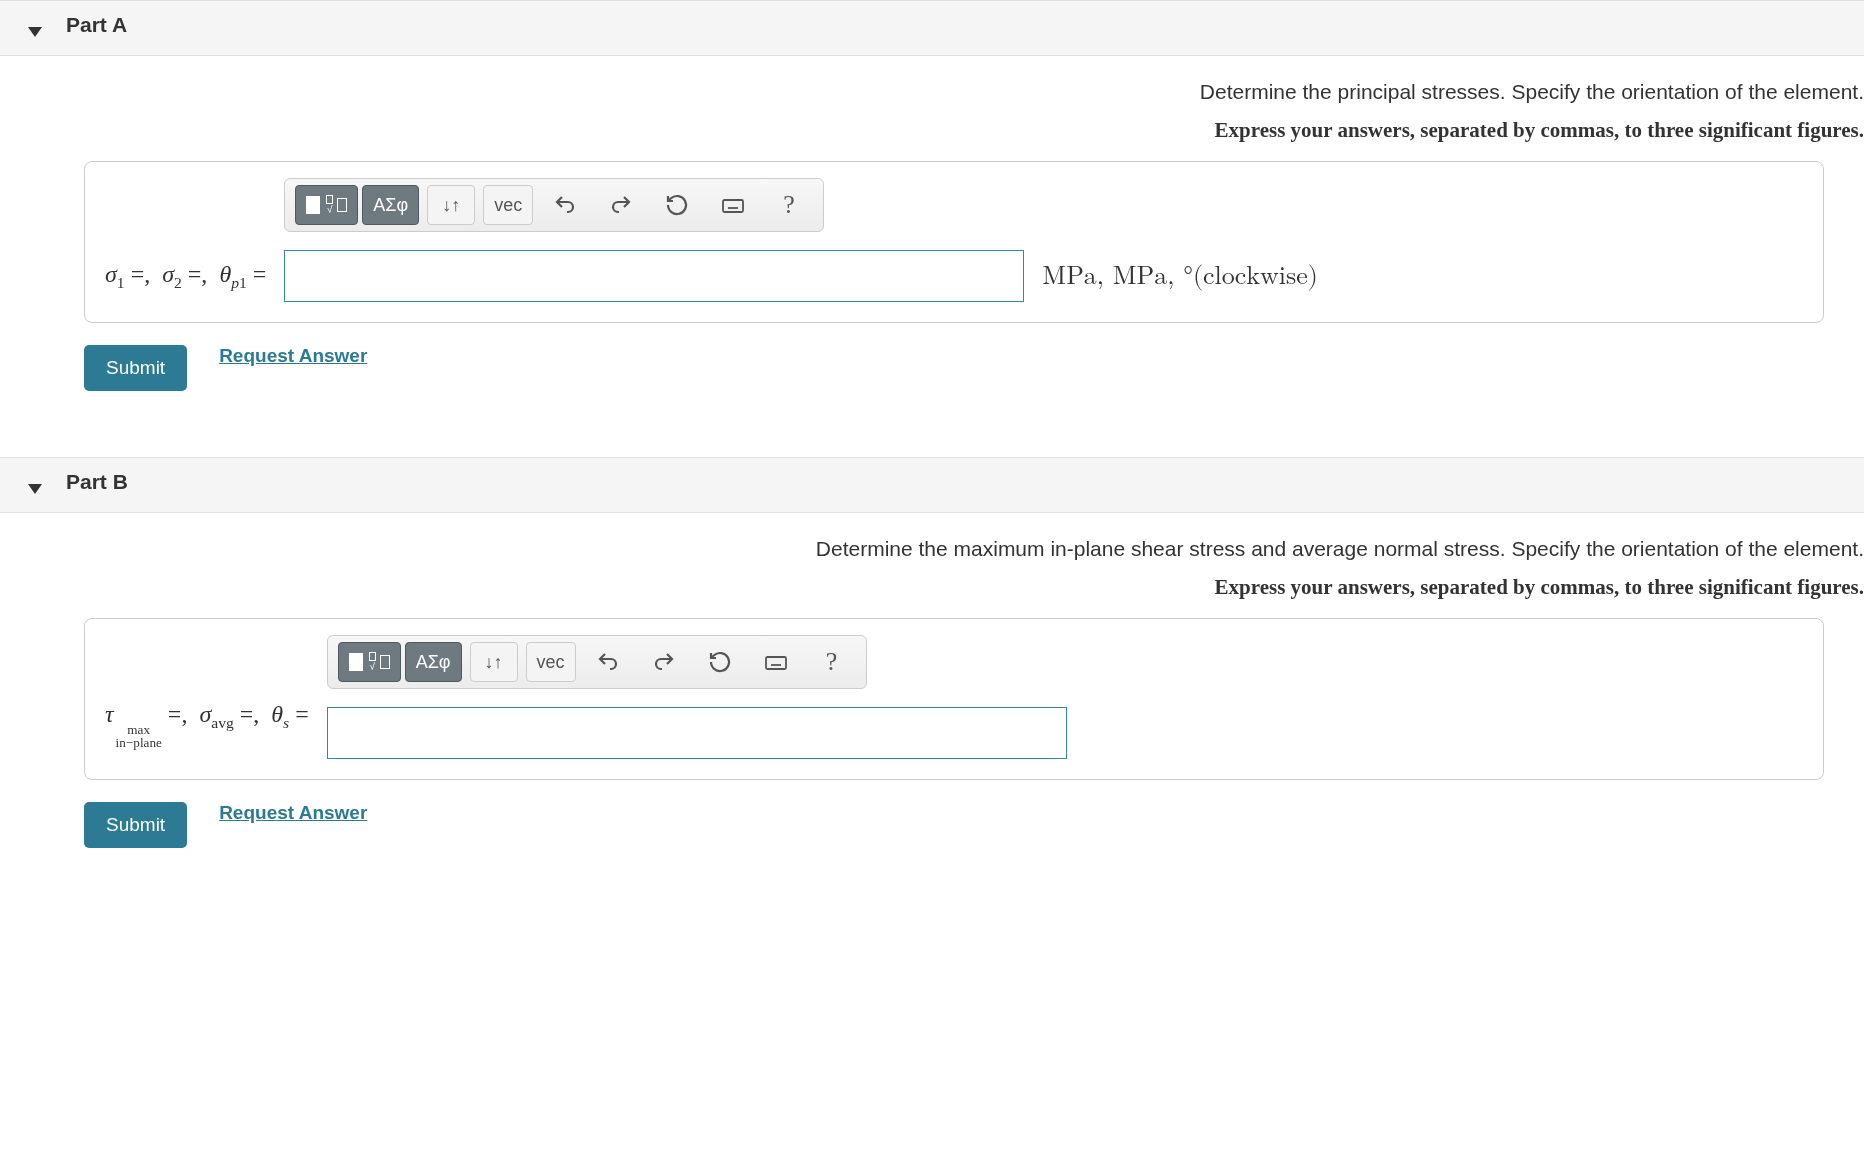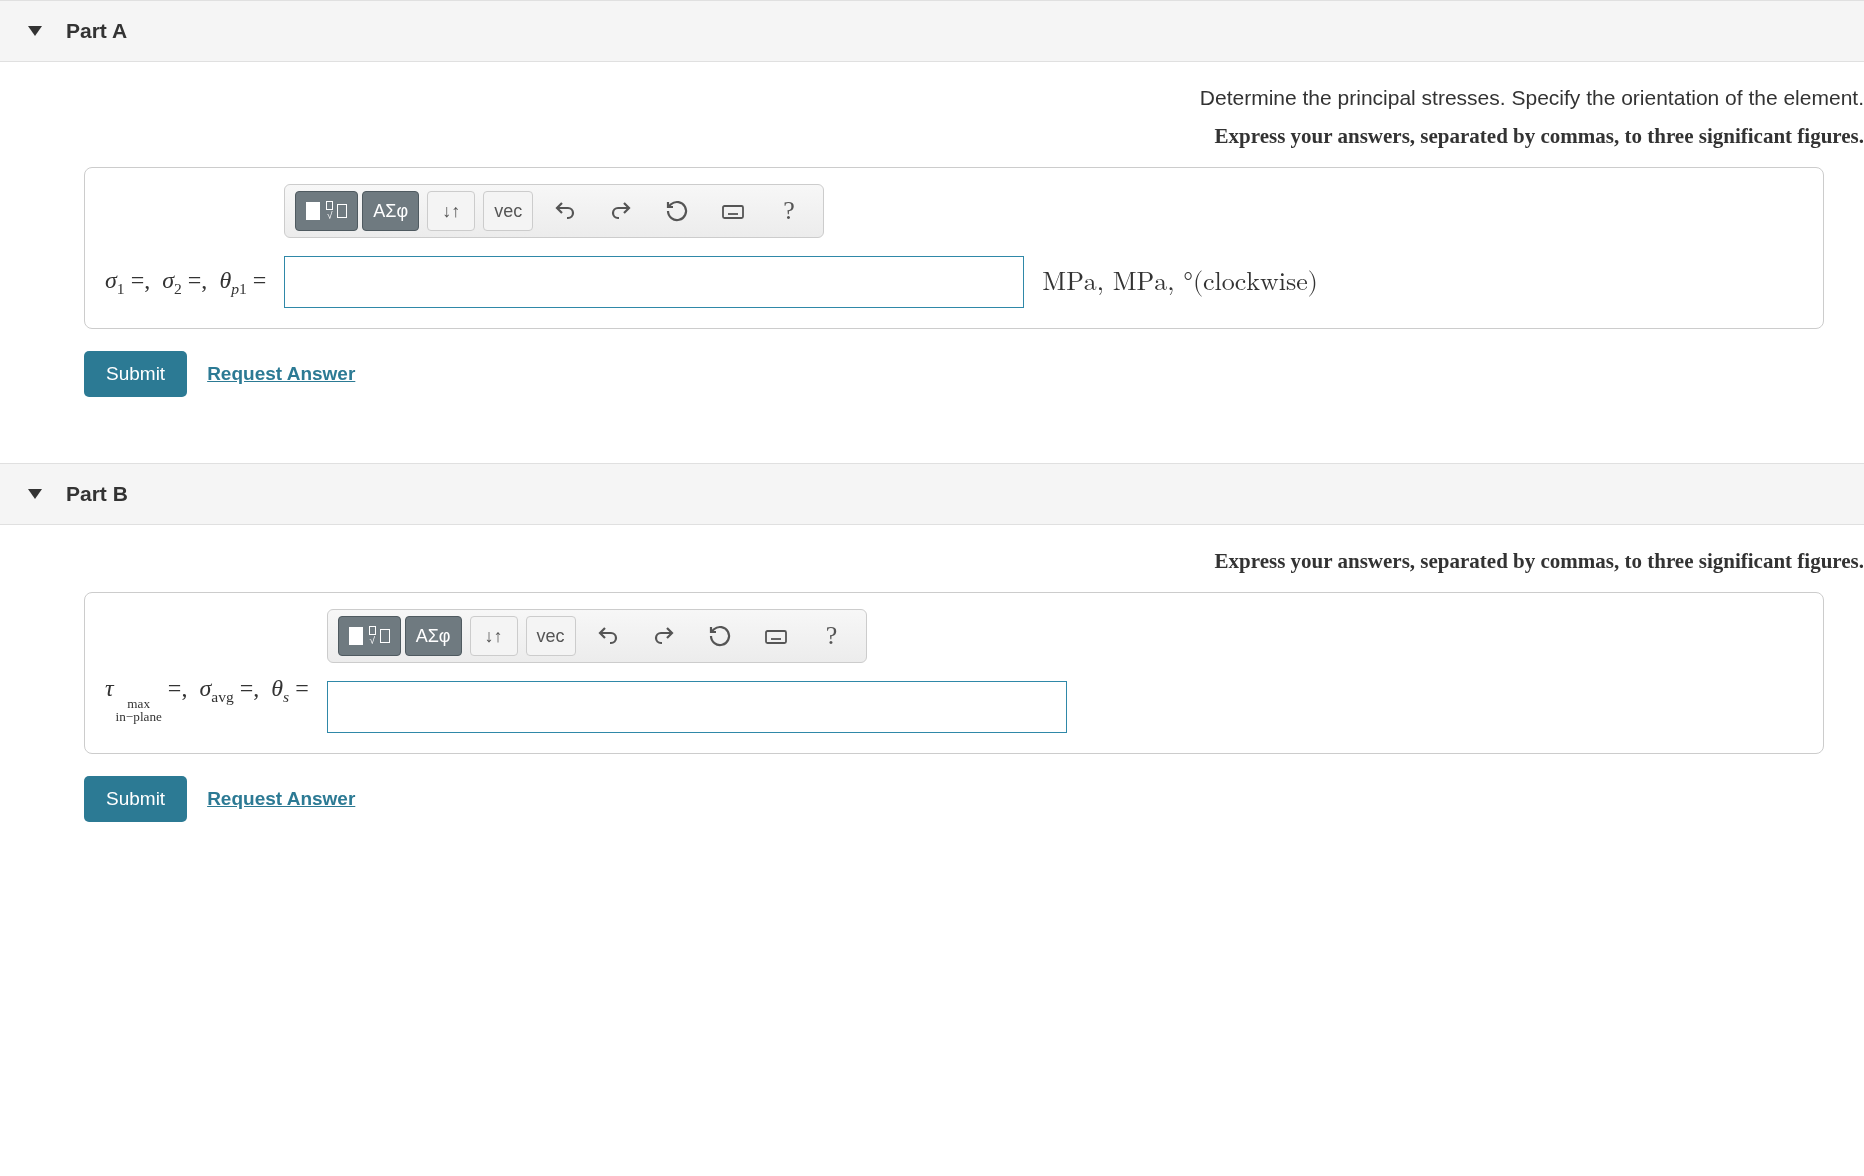--- a/index.html
+++ b/index.html
@@ -7,23 +7,23 @@
     margin: 0;
     font-family: "Helvetica Neue", Helvetica, Arial, sans-serif;
     font-size: 20px;
     color: #333;
     background: #fff;
   }
   .part-header {
     background: #f5f5f5;
     border-top: 1px solid #e0e0e0;
     border-bottom: 1px solid #e0e0e0;
-    padding: 18px 0 18px 28px;
-    display: flex;
-    align-items: center;
+    padding: 12px 0 18px 28px;
+    display: flex;
+    align-items: flex-end;
   }
   .caret {
     width: 0; height: 0;
     border-left: 7px solid transparent;
     border-right: 7px solid transparent;
     border-top: 10px solid #333;
     margin-right: 24px;
   }
   .part-title {
     font-weight: bold;
@@ -137,22 +137,22 @@
   .units {
     font-family: "Latin Modern Math", "Cambria Math", Georgia, serif;
     font-size: 26px;
     white-space: nowrap;
     padding-bottom: 10px;
     margin-top: 8px;
   }
   .actions {
     margin-top: 22px;
     display: flex;
-    align-items: center;
-    gap: 20px;
+    align-items: flex-start;
+    gap: 32px;
   }
   .btn-submit {
     background: #2c7a94;
     color: #fff;
     border: none;
     border-radius: 5px;
     padding: 12px 22px;
     font-size: 19px;
     cursor: pointer;
   }
@@ -238,20 +238,21 @@
   </div>
 </div>
 
 <div class="sep"></div>
 
 <div class="part-header">
   <div class="caret"></div>
   <div class="part-title">Part B</div>
 </div>
 <div class="part-body">
+  <div class="prompt-line">Determine the maximum in-plane shear stress and average normal stress. Specify the orientation of the element.</div>
   <div class="prompt-line bold">Express your answers, separated by commas, to three significant figures.</div>
 
   <div class="answer-frame">
     <div class="left-label">
       τ<span class="stack-sub">
           <span>max</span>
           <span>in−plane</span>
         </span>&nbsp;<span class="rm">=,</span>&nbsp; σ<sub>avg</sub> <span class="rm">=,</span>&nbsp; θ<sub class="it-sub">s</sub> <span class="rm">=</span>
     </div>
     <div class="input-column">

